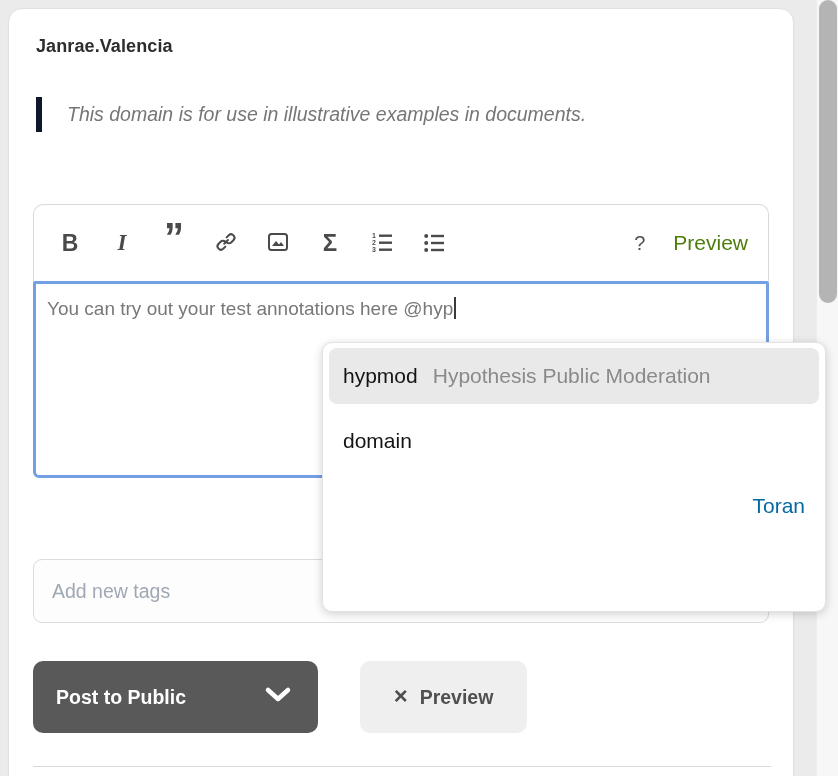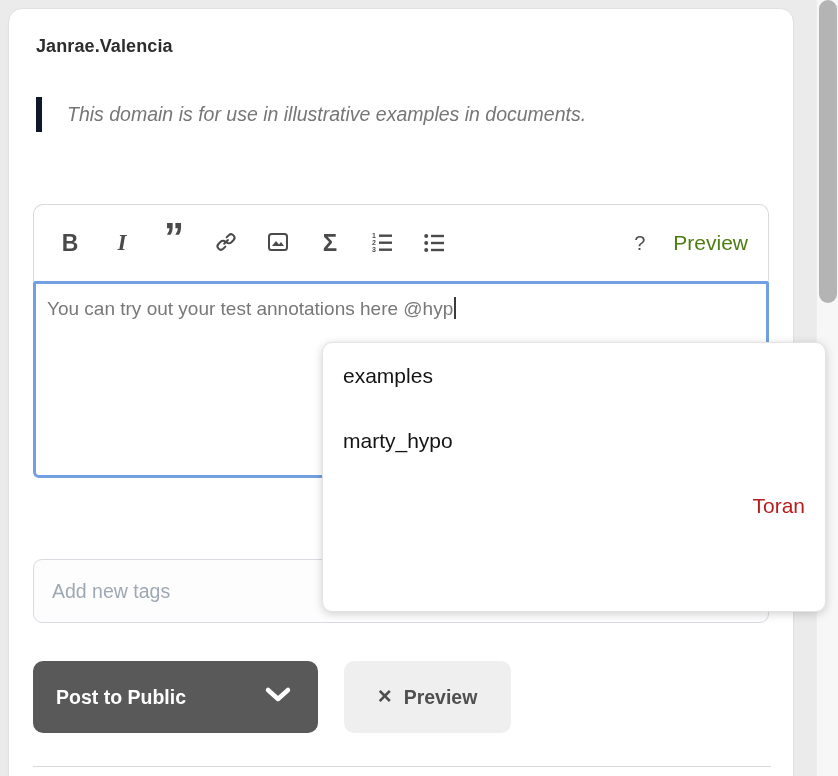--- a/index.html
+++ b/index.html
@@ -88,35 +88,35 @@
   .mention-item {
     height: 56px; margin-bottom: 9px;
     display: flex; align-items: center;
     padding: 0 14px;
     border-radius: 8px;
     font-size: 21px; color: #141414;
     cursor: pointer;
   }
   .mention-item.selected { background: #e9e9e9; }
   .mention-desc { color: #8a8a8a; margin-left: 15px; }
-  .mention-meta { color: #b91c1c; margin-left: auto; }
+  .mention-meta { color: #0369a1; margin-left: auto; }
 
   
   .tag-input {
     position: absolute; left: 24px; top: 550px; width: 736px; height: 64px;
     border: 1px solid #d8dbe0; border-radius: 9px;
     background: #fdfdfd;
     font-size: 19.5px; padding: 0 18px;
     font-family: "Liberation Sans", sans-serif;
     color: #333;
   }
   .tag-input::placeholder { color: #9fa8b3; opacity: 1; }
 
   
-  .actions { position: absolute; left: 24px; top: 652px; display: flex; gap: 26px; }
+  .actions { position: absolute; left: 24px; top: 652px; display: flex; gap: 42px; }
   .post-btn {
     width: 285px; height: 72px;
     background: #595959; color: #fff;
     border: none; border-radius: 10px;
     font-size: 19.5px; font-weight: 700;
     font-family: "Liberation Sans", sans-serif;
     display: flex; align-items: center; justify-content: space-between;
     padding: 0 26px 0 23px;
     cursor: pointer;
   }
@@ -232,25 +232,26 @@
       <button class="cancel-btn">
         <span class="cancel-x">×</span>
         <span>Preview</span>
       </button>
     </div>
 
     <div class="divider"></div>
   </div>
 
   <div class="mention-menu" id="mention-menu">
+      <div class="mention-item selected">
+        <span>hypmod</span>
+        <span class="mention-desc">Hypothesis Public Moderation</span>
+      </div>
       <div class="mention-item">
-        <span>examples</span>
-      </div>
-      <div class="mention-item">
-        <span>marty_hypo</span>
+        <span>domain</span>
       </div>
       <div class="mention-item">
         <span class="mention-meta">Toran</span>
       </div>
     </div>
 
   <div class="scrollbar-track">
     <div class="scrollbar-thumb"></div>
   </div>
 

